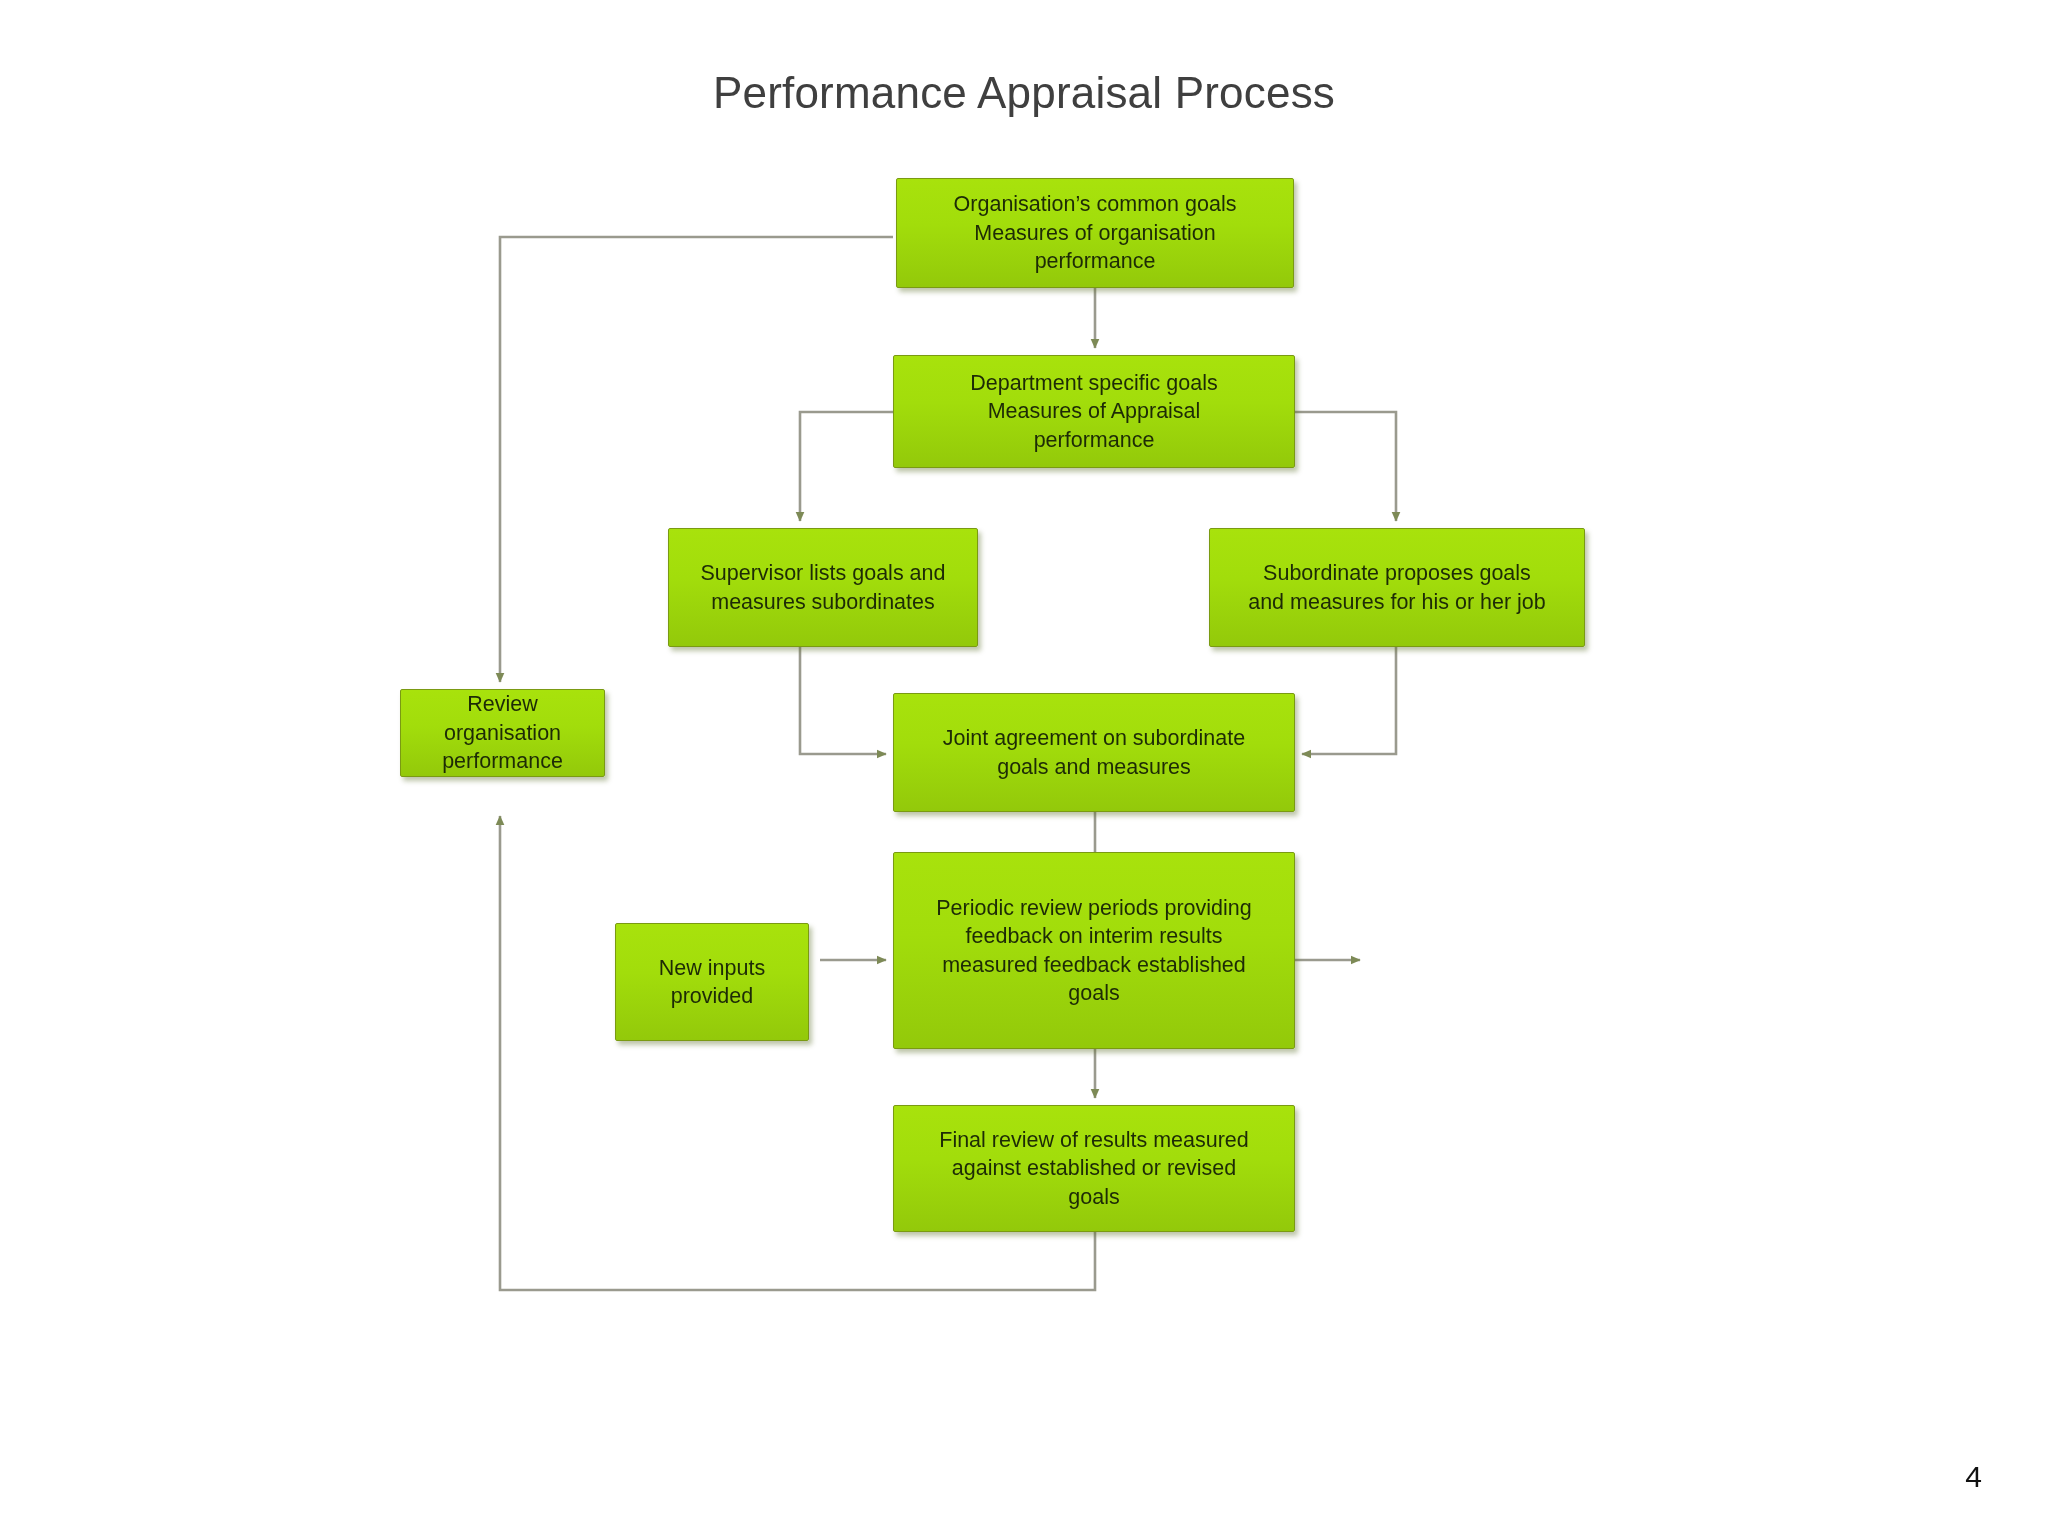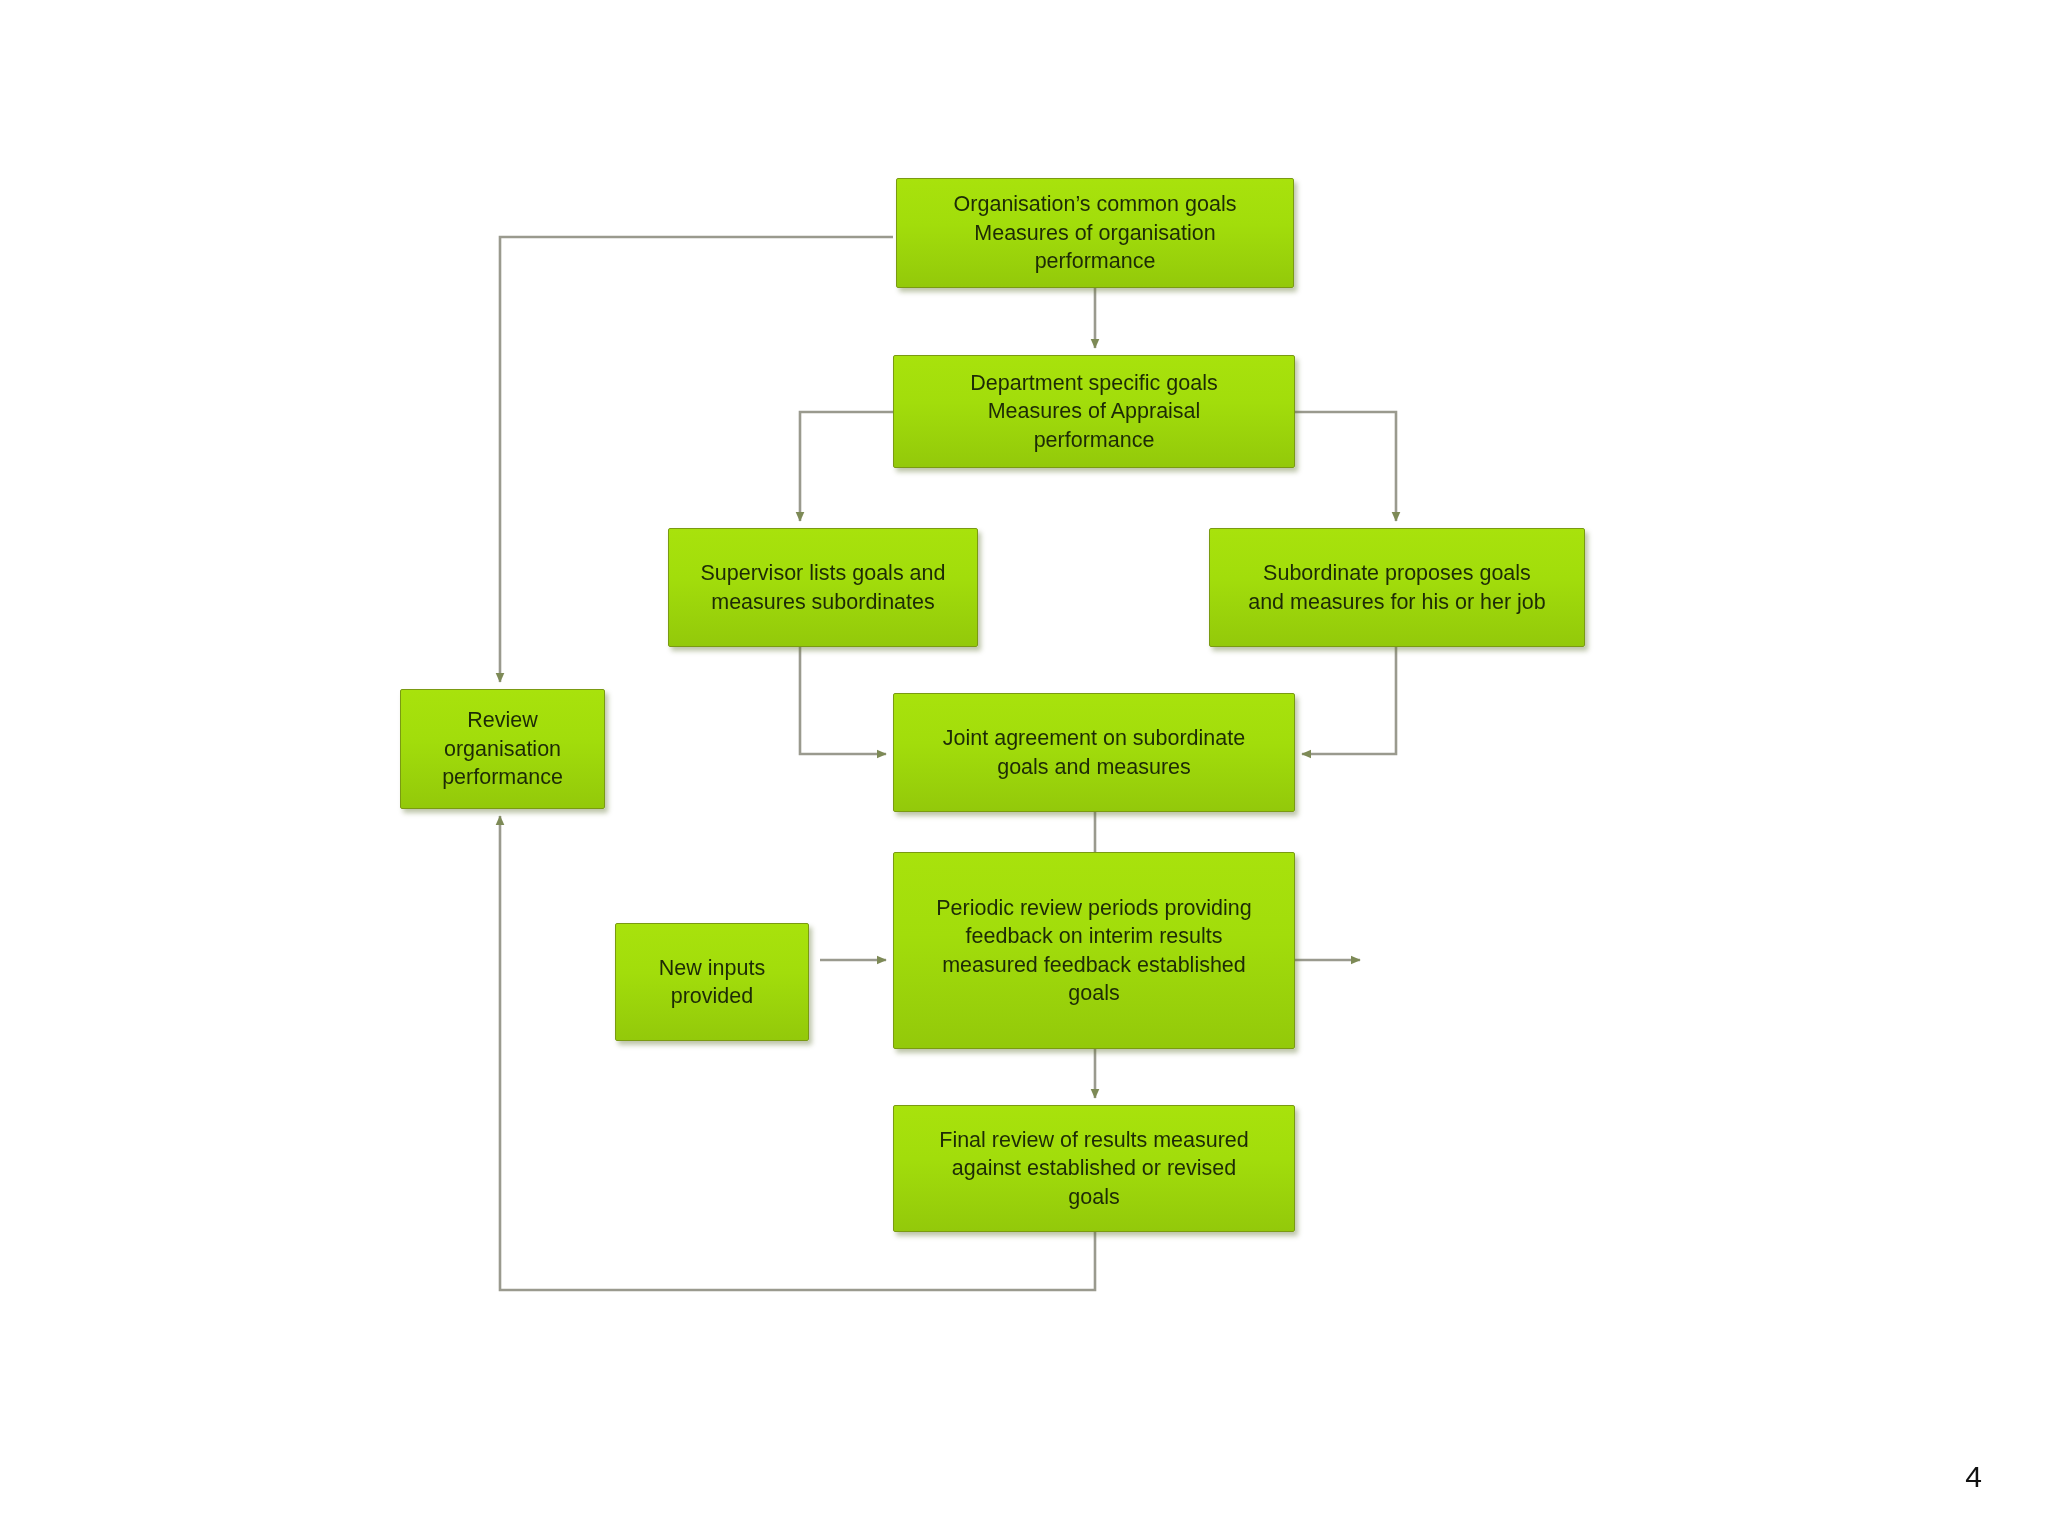--- a/index.html
+++ b/index.html
@@ -47,20 +47,21 @@
     position:absolute;right:66px;bottom:42px;
     font-size:30px;color:#111;
     font-family:"Liberation Sans", sans-serif;
   }
 </style>
 </head>
 <body>
 
 <div id="slide">
 
+  <div id="title">Performance Appraisal Process</div>
 
   <div id="stage">
 
     <svg id="wires" viewBox="0 0 2048 1536" width="2048" height="1536" xmlns="http://www.w3.org/2000/svg">
       <defs>
         <marker id="ah" markerWidth="12" markerHeight="12" refX="9.2" refY="5" orient="auto" markerUnits="userSpaceOnUse">
           <path d="M0,0.6 L10,5 L0,9.4 z" fill="#7d8a56"></path>
         </marker>
       </defs>
       <g fill="none" stroke="#9a9a8e" stroke-width="2.6">
@@ -112,21 +113,21 @@
       </div>
     </div>
 
     <div class="node" style="left:1209px;top:528px;width:376px;height:119px;">
       <div>
         <span>Subordinate proposes goals</span>
         <span>and measures for his or her job</span>
       </div>
     </div>
 
-    <div class="node" style="left:400px;top:689px;width:205px;height:120px;">
+    <div class="node" style="left:400px;top:689px;width:205px;height:88px;">
       <div>
         <span>Review</span>
         <span>organisation</span>
         <span>performance</span>
       </div>
     </div>
 
     <div class="node" style="left:893px;top:693px;width:402px;height:119px;">
       <div>
         <span>Joint agreement on subordinate</span>

